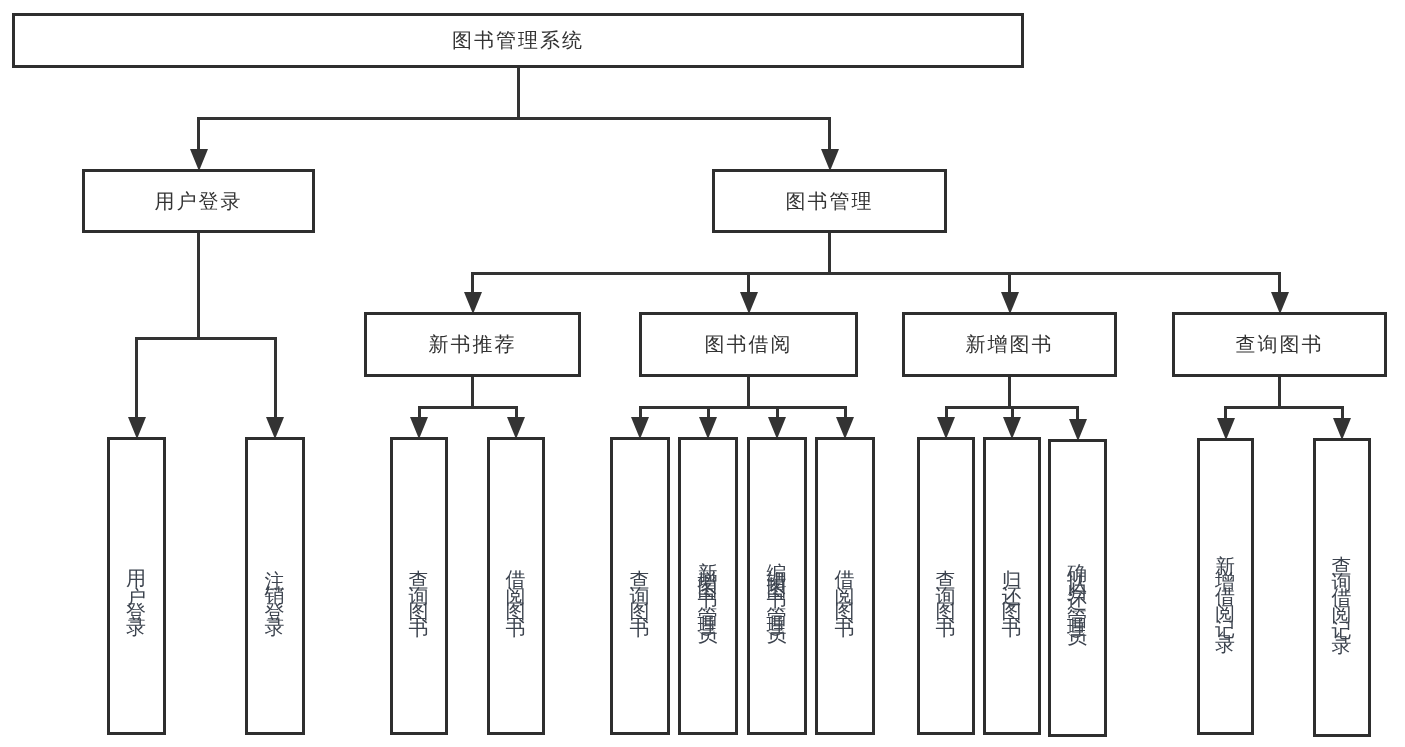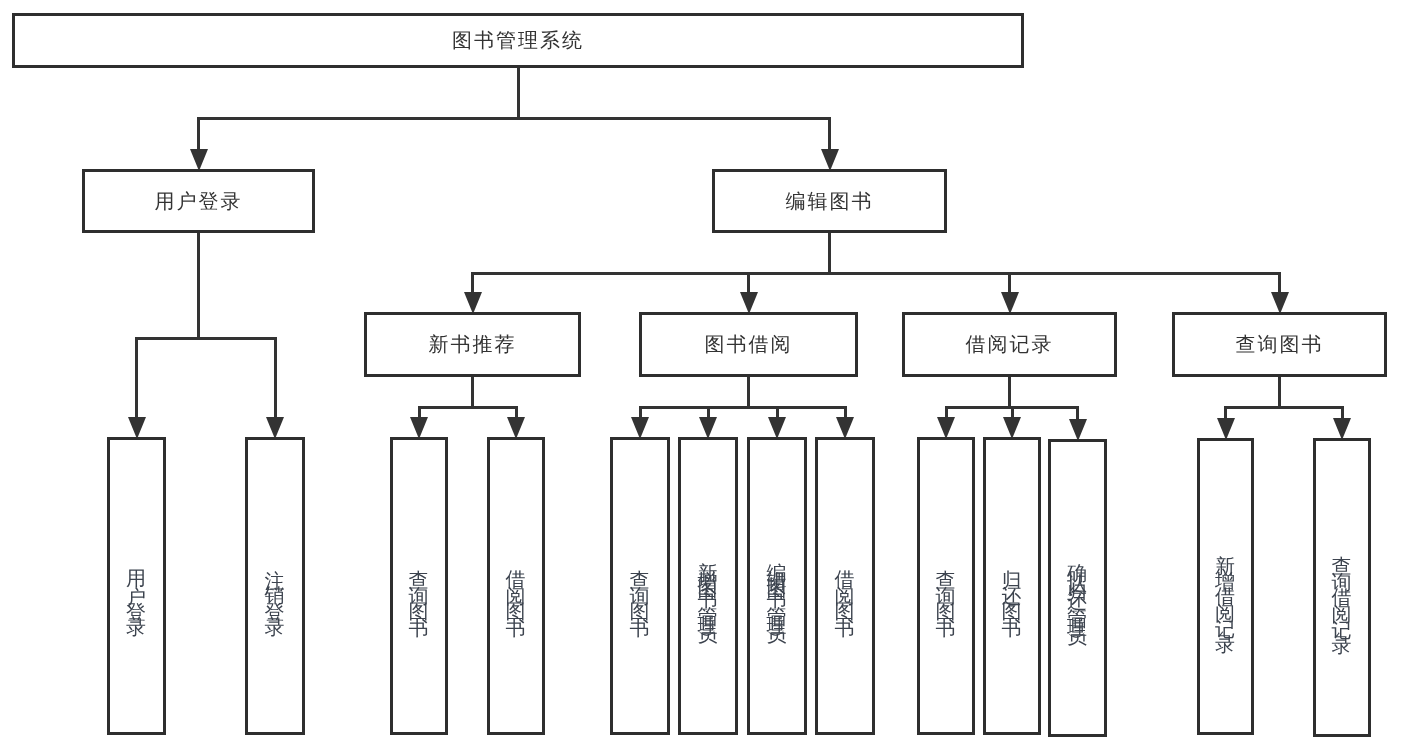--- a/index.html
+++ b/index.html
@@ -119,36 +119,36 @@
     <div class="arrowhead" style="left: 1216.5px; top: 418px;"></div>
     <div class="connector-line" style="left: 1340.5px; top: 406px; width: 3px; height: 12px;"></div>
     <div class="arrowhead" style="left: 1333px; top: 418px;"></div>
     <div class="node horizontal" style="left: 12px; top: 13px; width: 1012px; height: 55px; font-family: Liberation Serif, serif;">
       <span>图书管理系统</span>
     </div>
     <div class="node horizontal" style="left: 82px; top: 169px; width: 233px; height: 64px;">
       <span>用户登录</span>
     </div>
     <div class="node horizontal" style="left: 712px; top: 169px; width: 235px; height: 64px;">
-      <span>编辑图书</span>
+      <span>图书管理</span>
     </div>
     <div class="node vertical" style="left: 107px; top: 437px; width: 59px; height: 298px;">
       <span style="letter-spacing: 16px;">用户登录</span>
     </div>
     <div class="node vertical" style="left: 245px; top: 437px; width: 60px; height: 298px;">
       <span style="letter-spacing: 16px;">注销登录</span>
     </div>
     <div class="node horizontal" style="left: 364px; top: 312px; width: 217px; height: 65px;">
       <span>新书推荐</span>
     </div>
     <div class="node horizontal" style="left: 639px; top: 312px; width: 219px; height: 65px;">
       <span>图书借阅</span>
     </div>
     <div class="node horizontal" style="left: 902px; top: 312px; width: 215px; height: 65px;">
-      <span>借阅记录</span>
+      <span>新增图书</span>
     </div>
     <div class="node horizontal" style="left: 1172px; top: 312px; width: 215px; height: 65px;">
       <span>查询图书</span>
     </div>
     <div class="node vertical" style="left: 390px; top: 437px; width: 58px; height: 298px;">
       <span style="letter-spacing: 16px;">查询图书</span>
     </div>
     <div class="node vertical" style="left: 487px; top: 437px; width: 58px; height: 298px;">
       <span style="letter-spacing: 16px;">借阅图书</span>
     </div>

